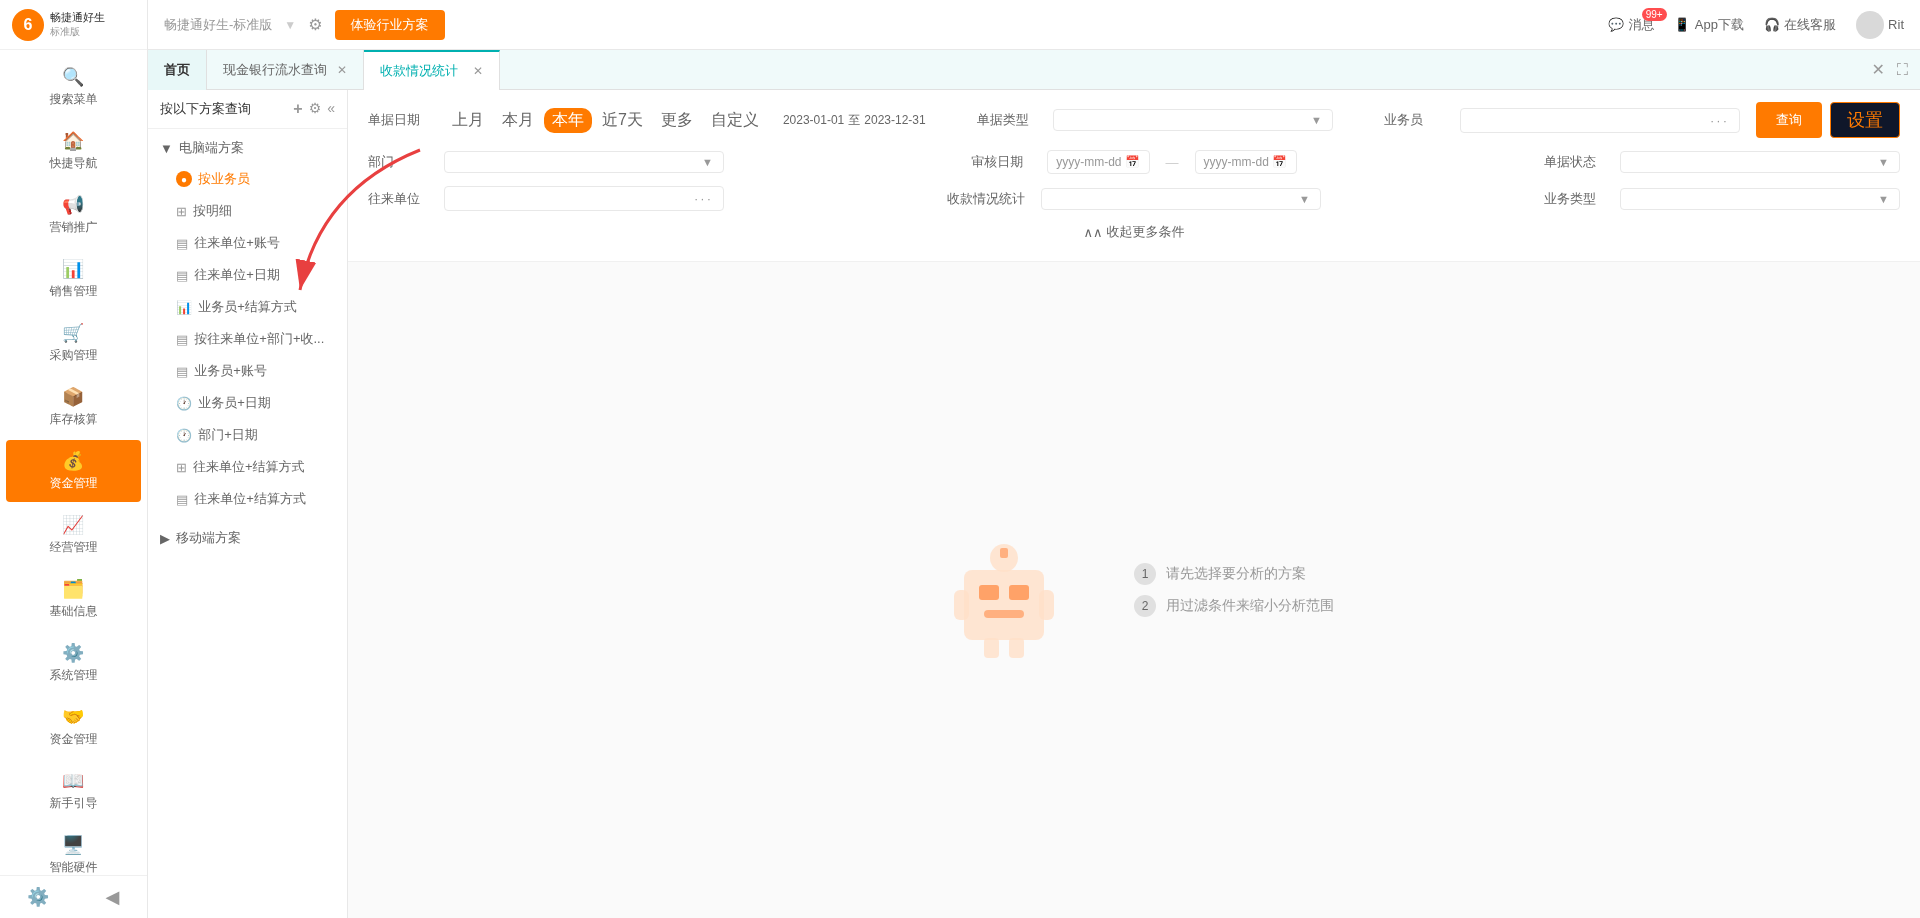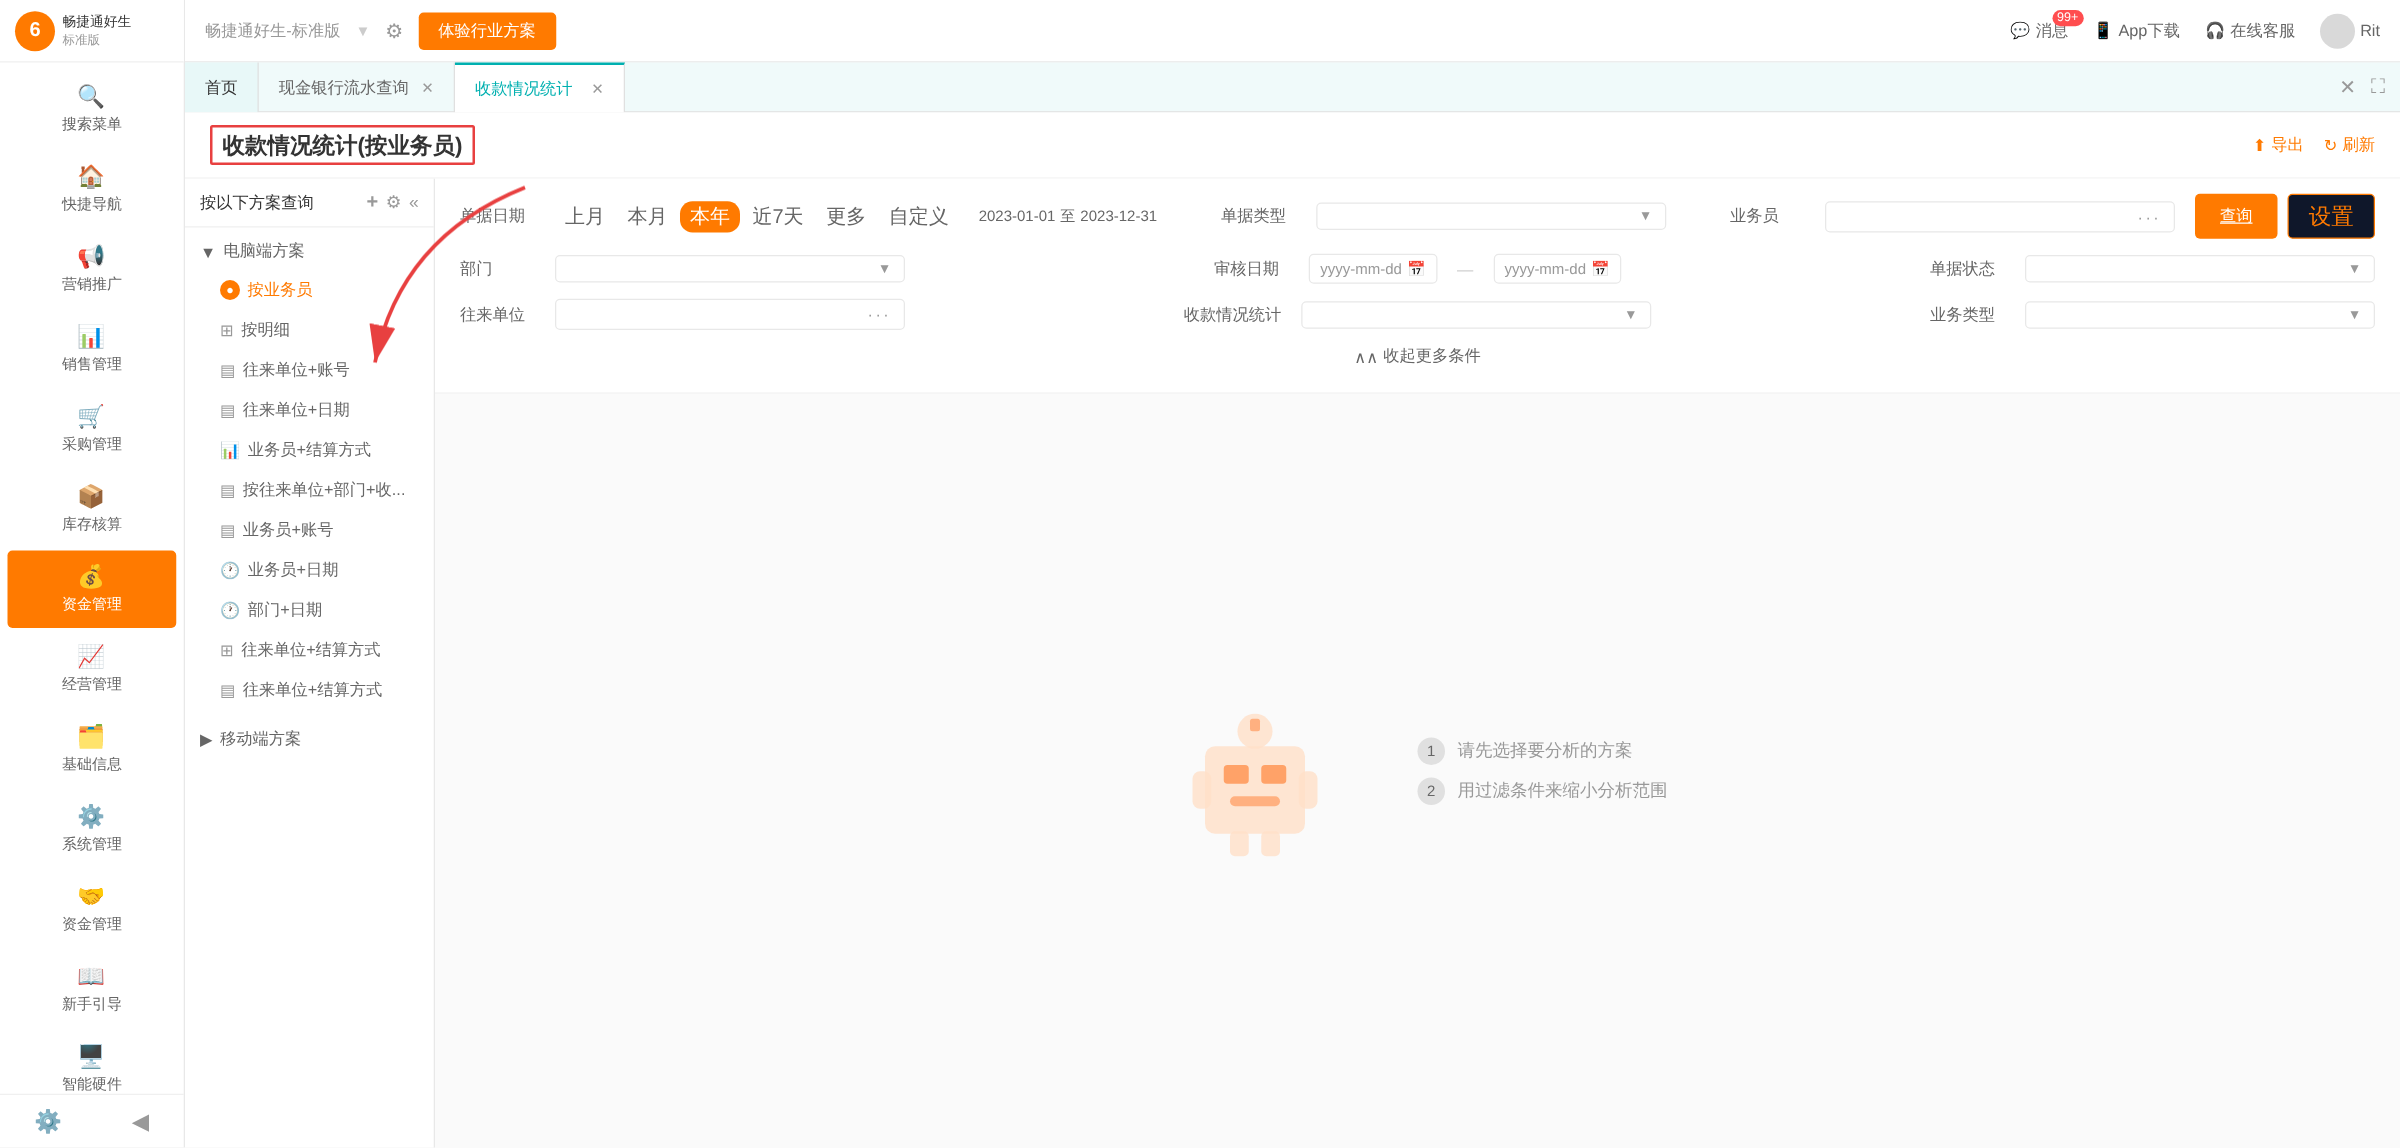--- a/index.html
+++ b/index.html
@@ -28,21 +28,21 @@
     .topbar-right { margin-left: auto; display: flex; align-items: center; gap: 20px; color: #666; font-size: 13px; }
     .topbar-msg { position: relative; cursor: pointer; }
     .badge { position: absolute; top: -8px; right: -12px; background: #ff4d4f; color: #fff; font-size: 10px; border-radius: 10px; padding: 1px 4px; }
     .topbar-right-item { display: flex; align-items: center; gap: 4px; cursor: pointer; color: #666; }
     .user-avatar { width: 28px; height: 28px; background: #d9d9d9; border-radius: 50%; }
 
     
     .tabbar { height: 40px; background: #f0fafa; display: flex; align-items: center; padding: 0; border-bottom: 1px solid #e0e0e0; }
     .tab { display: flex; align-items: center; padding: 0 16px; height: 40px; cursor: pointer; color: #666; font-size: 13px; border-right: 1px solid #e0e0e0; gap: 6px; }
     .tab.active { background: #fff; color: #00b0b0; border-top: 2px solid #00b0b0; gap: 11px; }
-    .tab-home { background: #e8f8f8; color: #333; }
+    .tab-home { background: #e8f8f8; color: #333; font-weight: bold; }
     .tab-close { color: #999; font-size: 12px; margin-left: 4px; }
     .tab-right { margin-left: auto; display: flex; align-items: center; padding-right: 12px; gap: 12px; color: #999; font-size: 16px; cursor: pointer; }
 
     
     .content { flex: 1; display: flex; flex-direction: column; background: #f5f5f5; }
 
     
     .page-header { background: #fff; padding: 10px 20px; display: flex; align-items: center; border-bottom: 1px solid #f0f0f0; }
     .page-title { font-size: 18px; font-weight: bold; color: #333; border: 2px solid #e84040; padding: 2px 8px; border-radius: 2px; }
     .page-actions { margin-left: auto; display: flex; gap: 16px; align-items: center; }
@@ -70,21 +70,21 @@
     .filter-label { color: #666; font-size: 13px; white-space: nowrap; min-width: 60px; }
     .filter-date-tabs { display: flex; gap: 2px; align-items: center; }
     .date-tab { padding: 2px 8px; font-size: 16px; color: #666; cursor: pointer; border-radius: 2px; }
     .date-tab.active { background: #ff7a00; color: #fff; border-radius: 10px; }
     .filter-date-range { display: flex; align-items: center; gap: 4px; font-size: 12px; color: #666; }
     .filter-select { display: flex; align-items: center; gap: 4px; border: 1px solid #e8e8e8; border-radius: 4px; padding: 4px 10px; min-width: 200px; cursor: pointer; color: #333; font-size: 13px; justify-content: space-between; }
     .filter-select-wide { min-width: 280px; }
     .filter-date-input { display: flex; align-items: center; gap: 4px; border: 1px solid #e8e8e8; border-radius: 4px; padding: 4px 8px; font-size: 12px; color: #999; text-align: center; }
     .filter-date-sep { color: #ccc; }
     .filter-actions { display: flex; gap: 8px; margin-left: auto; }
-    .btn-query { background: #ff7a00; color: #fff; border: none; padding: 6px 20px; border-radius: 4px; cursor: pointer; font-size: 13px; text-decoration: underline; }
+    .btn-query { background: #ff7a00; color: #fff; border: none; padding: 6px 20px; border-radius: 4px; cursor: pointer; font-size: 13px; }
     .btn-setting { background: #0f172a; color: #ff7a00; border: 1px solid #ff7a00; padding: 5px 16px; border-radius: 4px; cursor: pointer; font-size: 18px; }
     .collapse-btn { display: flex; align-items: center; justify-content: center; gap: 4px; color: #666; cursor: pointer; font-size: 13px; margin: 8px auto; }
 
     
     .empty-area { flex: 1; display: flex; flex-direction: column; align-items: center; justify-content: center; background: #fafafa; padding: 40px; }
     .empty-steps { display: flex; flex-direction: column; gap: 10px; }
     .empty-step { display: flex; align-items: center; gap: 10px; color: #999; font-size: 14px; }
     .step-num { width: 22px; height: 22px; border-radius: 50%; background: #e0e0e0; display: flex; align-items: center; justify-content: center; font-size: 12px; color: #666; flex-shrink: 0; }
 
     
@@ -210,33 +210,20 @@
       <span class="tab-close">✕</span>
     </div>
     <div class="tab-right">
       <span>✕</span>
       <span>⛶</span>
     </div>
   </div>
 
   <div class="content">
 
-    <div class="page-header">
-      <span class="page-title title-highlight">收款情况统计(按业务员)</span>
-      <div class="page-actions">
-        <div class="page-action-btn">
-          <span>⬆</span>
-          <span>导出</span>
-        </div>
-        <div class="page-action-btn">
-          <span>↻</span>
-          <span>刷新</span>
-        </div>
-      </div>
-    </div>
 
     <div class="body-area">
 
       <div class="left-panel">
         <div class="left-panel-header">
           <span>按以下方案查询</span>
           <div class="actions">
             <span style="font-size:16px;font-weight:bold;color:#999;cursor:pointer;">+</span>
             <span style="font-size:14px;color:#999;cursor:pointer;">⚙</span>
             <span style="font-size:14px;color:#999;cursor:pointer;">«</span>

